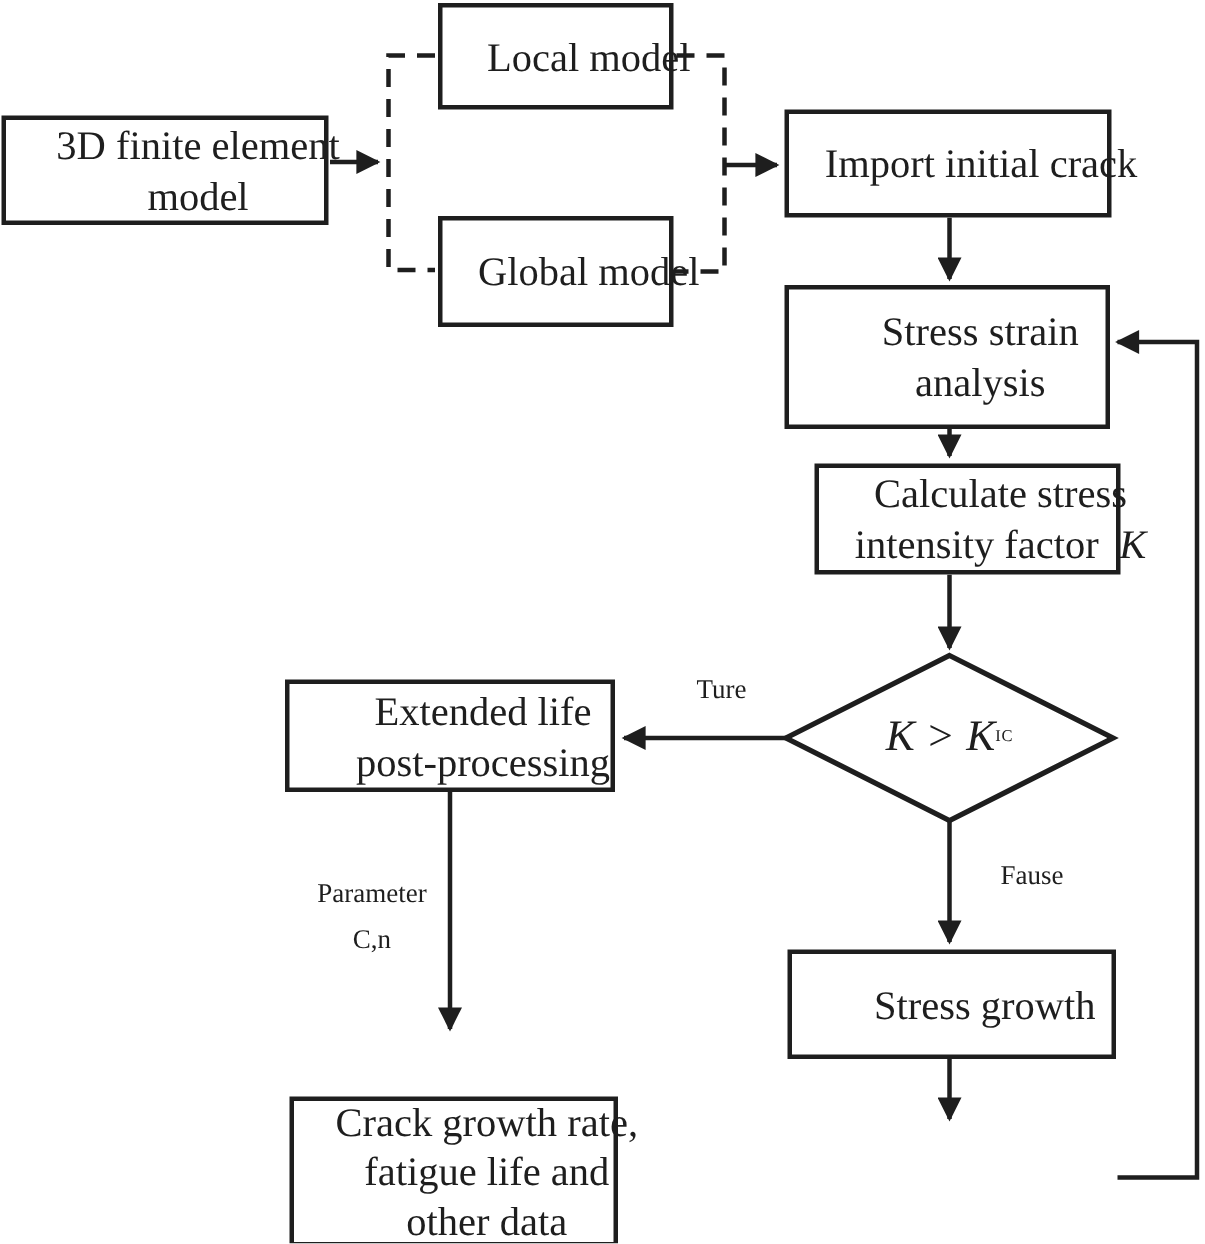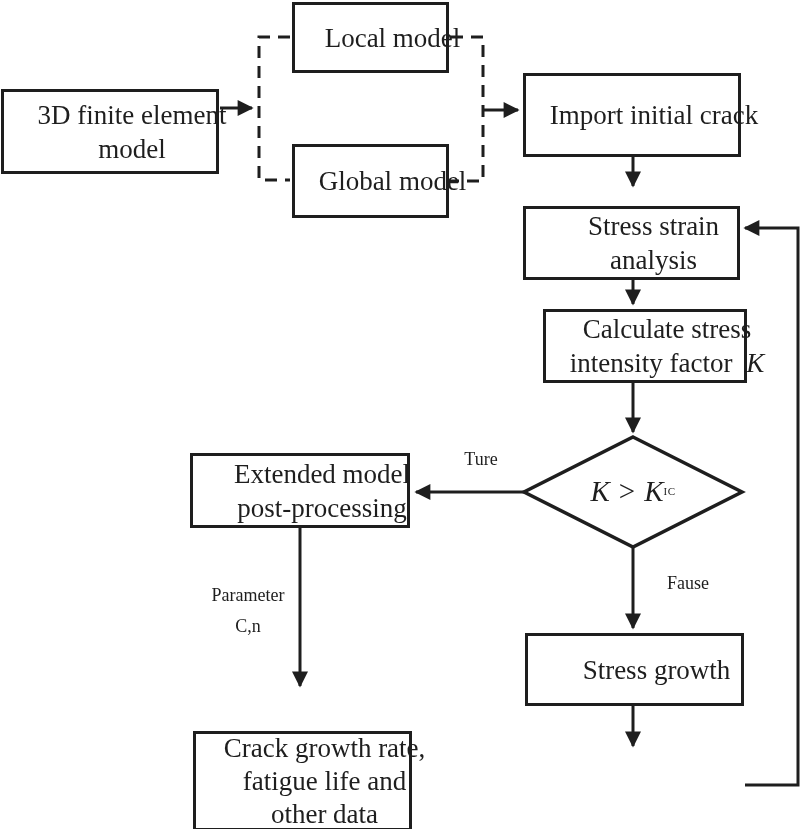--- a/index.html
+++ b/index.html
@@ -47,25 +47,25 @@
     left: 533px; top: 468px; width: 200px; height: 46px;
     display: flex; align-items: center; justify-content: center;
     font-size: 29px;
     z-index: 2;
   }
   .iv { font-style: italic; }
   .op { margin: 0 9px; }
   .sub { font-size: 11px; font-style: normal; vertical-align: -3px; letter-spacing: 0.5px; }
 
   
-  .n-fem      { left: 1px;   top: 89px;  width: 218px; height: 85px; }
+  .n-fem      { left: 1px;   top: 77px;  width: 218px; height: 73px; }
   .n-local    { left: 292px; top: 2px;   width: 157px; height: 71px; }
   .n-global   { left: 292px; top: 144px; width: 157px; height: 74px; }
-  .n-import   { left: 523px; top: 73px;  width: 218px; height: 84px; }
-  .n-stress   { left: 523px; top: 206px; width: 217px; height: 74px; }
+  .n-import   { left: 523px; top: 73px;  width: 218px; height: 72px; }
+  .n-stress   { left: 523px; top: 190px; width: 217px; height: 96px; }
   .n-calc     { left: 523px; top: 309px; width: 204px; height: 74px; margin-left: 20px; }
   .n-extended { left: 190px; top: 453px; width: 220px; height: 75px; }
   .n-rate     { left: 193px; top: 691px; width: 219px; height: 100px; line-height: 33px; margin-top: 40px; }
   .n-growth   { left: 525px; top: 633px; width: 219px; height: 73px; }
   .n-newtip   { left: 525px; top: 751px; width: 220px; height: 75px; }
 
   .l-ture  { left: 446px; top: 444px; width: 70px; }
   .l-fause { left: 645px; top: 568px; width: 86px; }
   .l-param { left: 183px; top: 580px; width: 130px; }
 </style>
@@ -139,21 +139,21 @@
   </div>
 
   <div class="decision-text">
     <span class="iv">K</span>
     <span class="op">&gt;</span>
     <span class="iv">K</span>
     <span class="sub">IC</span>
   </div>
 
   <div class="box n-extended">
-    <div>Extended model</div>
+    <div>Extended life</div>
     <div>post-processing</div>
   </div>
 
   <div class="box n-rate">
     <div>Crack growth rate,</div>
     <div>fatigue life and</div>
     <div>other data</div>
   </div>
 
   <div class="box n-growth">

